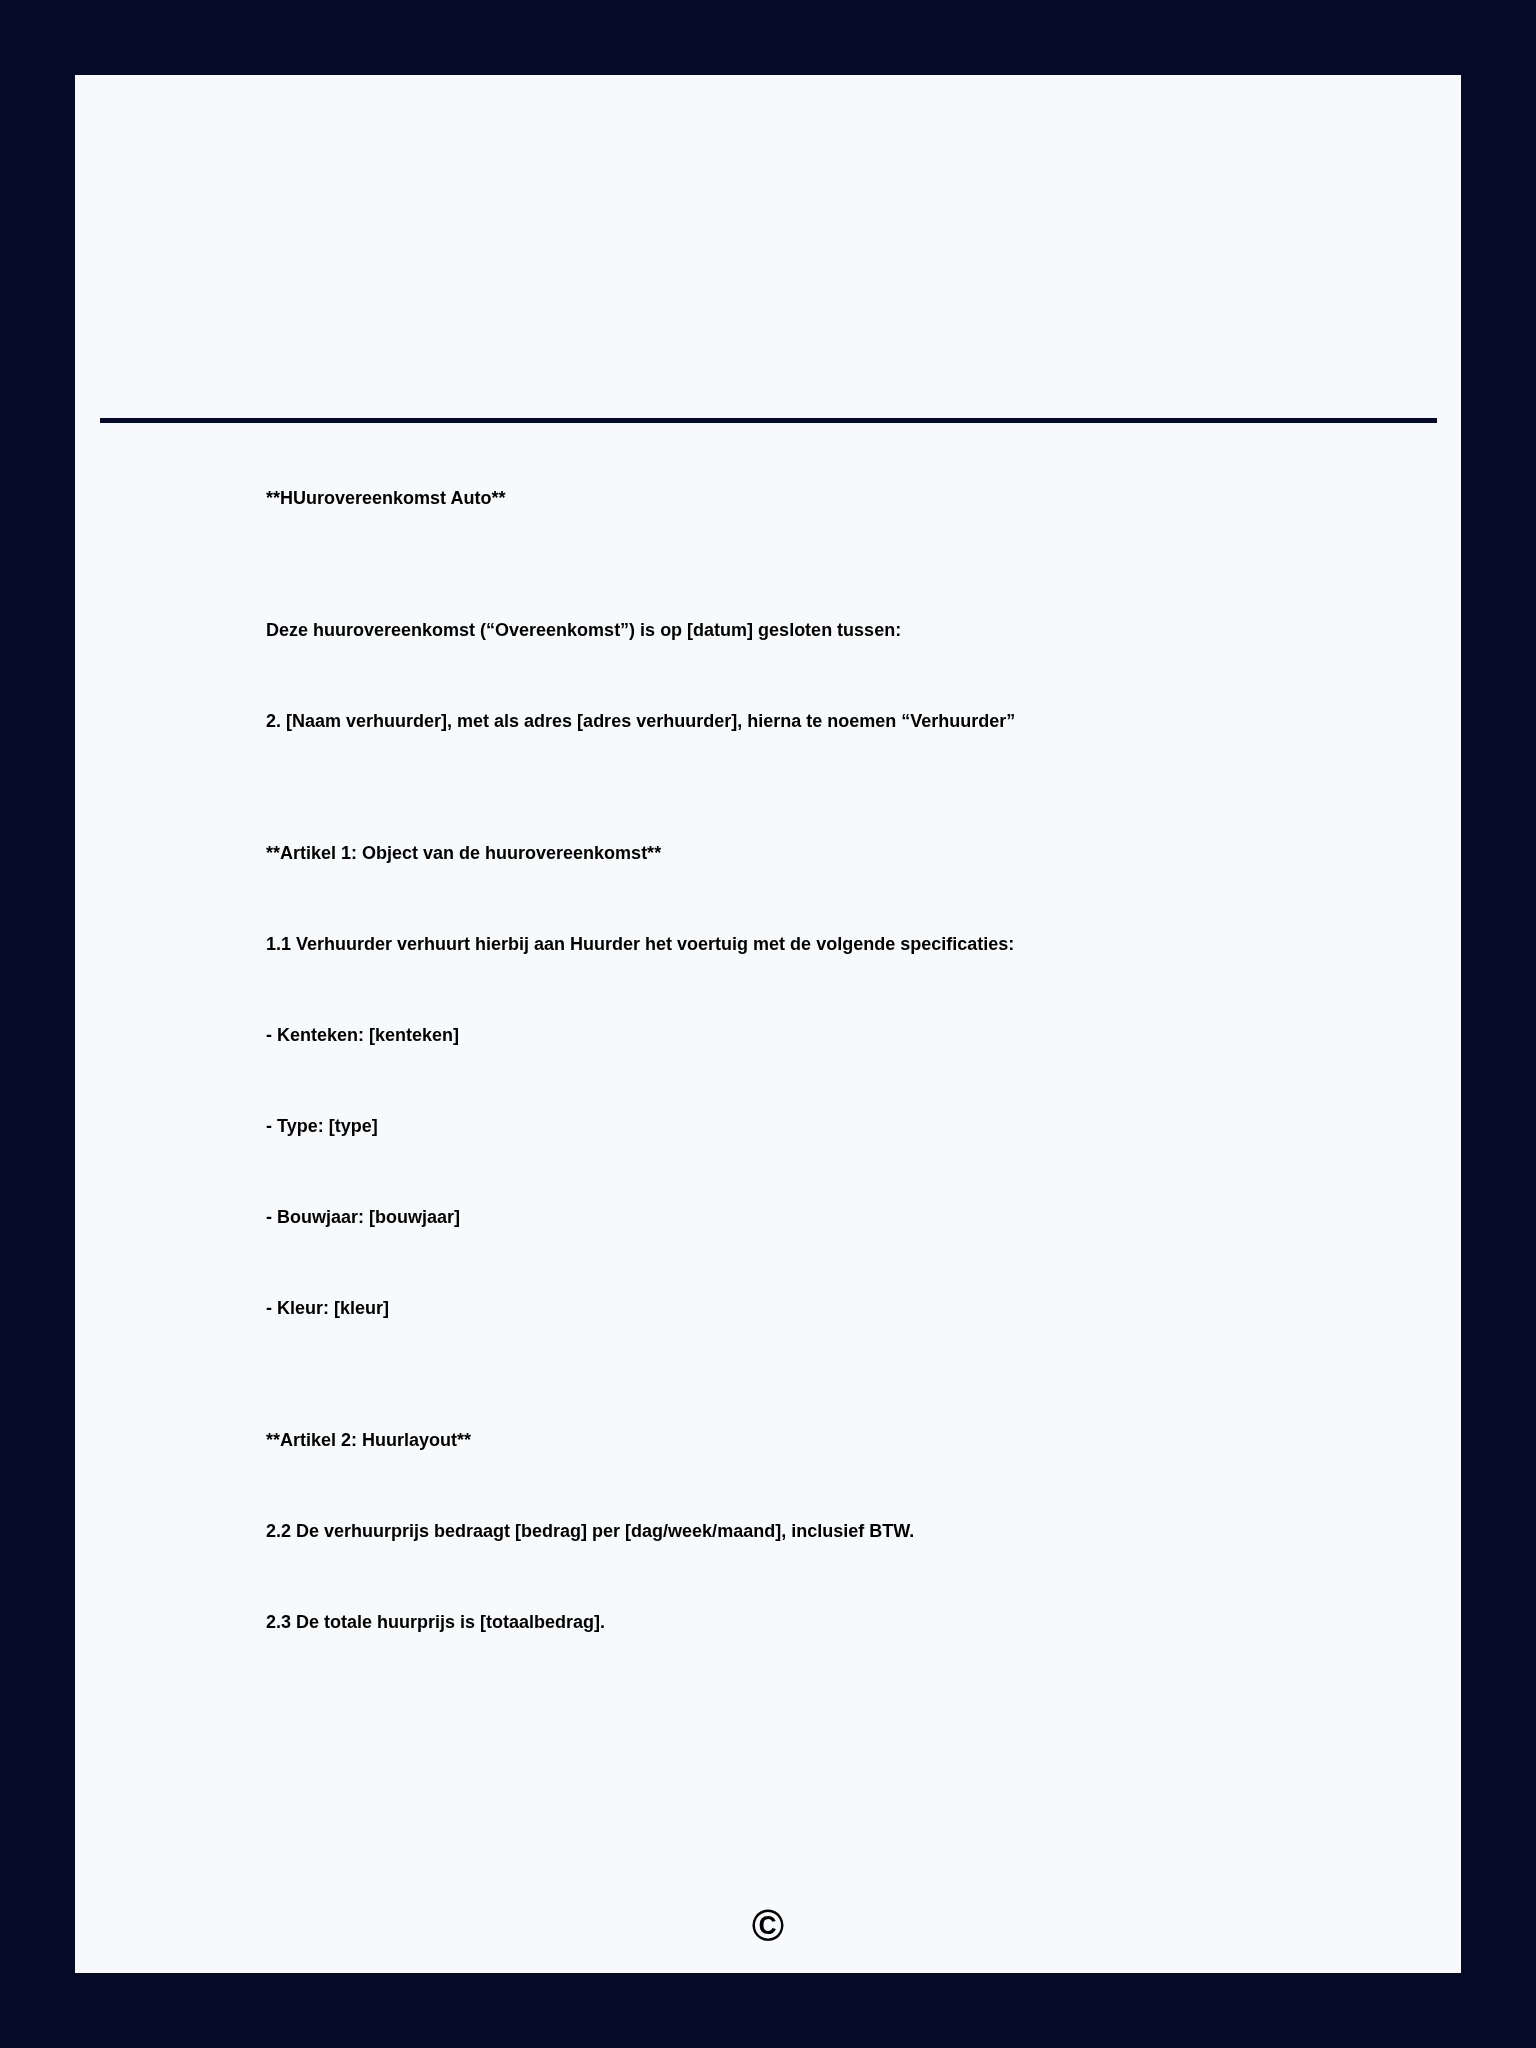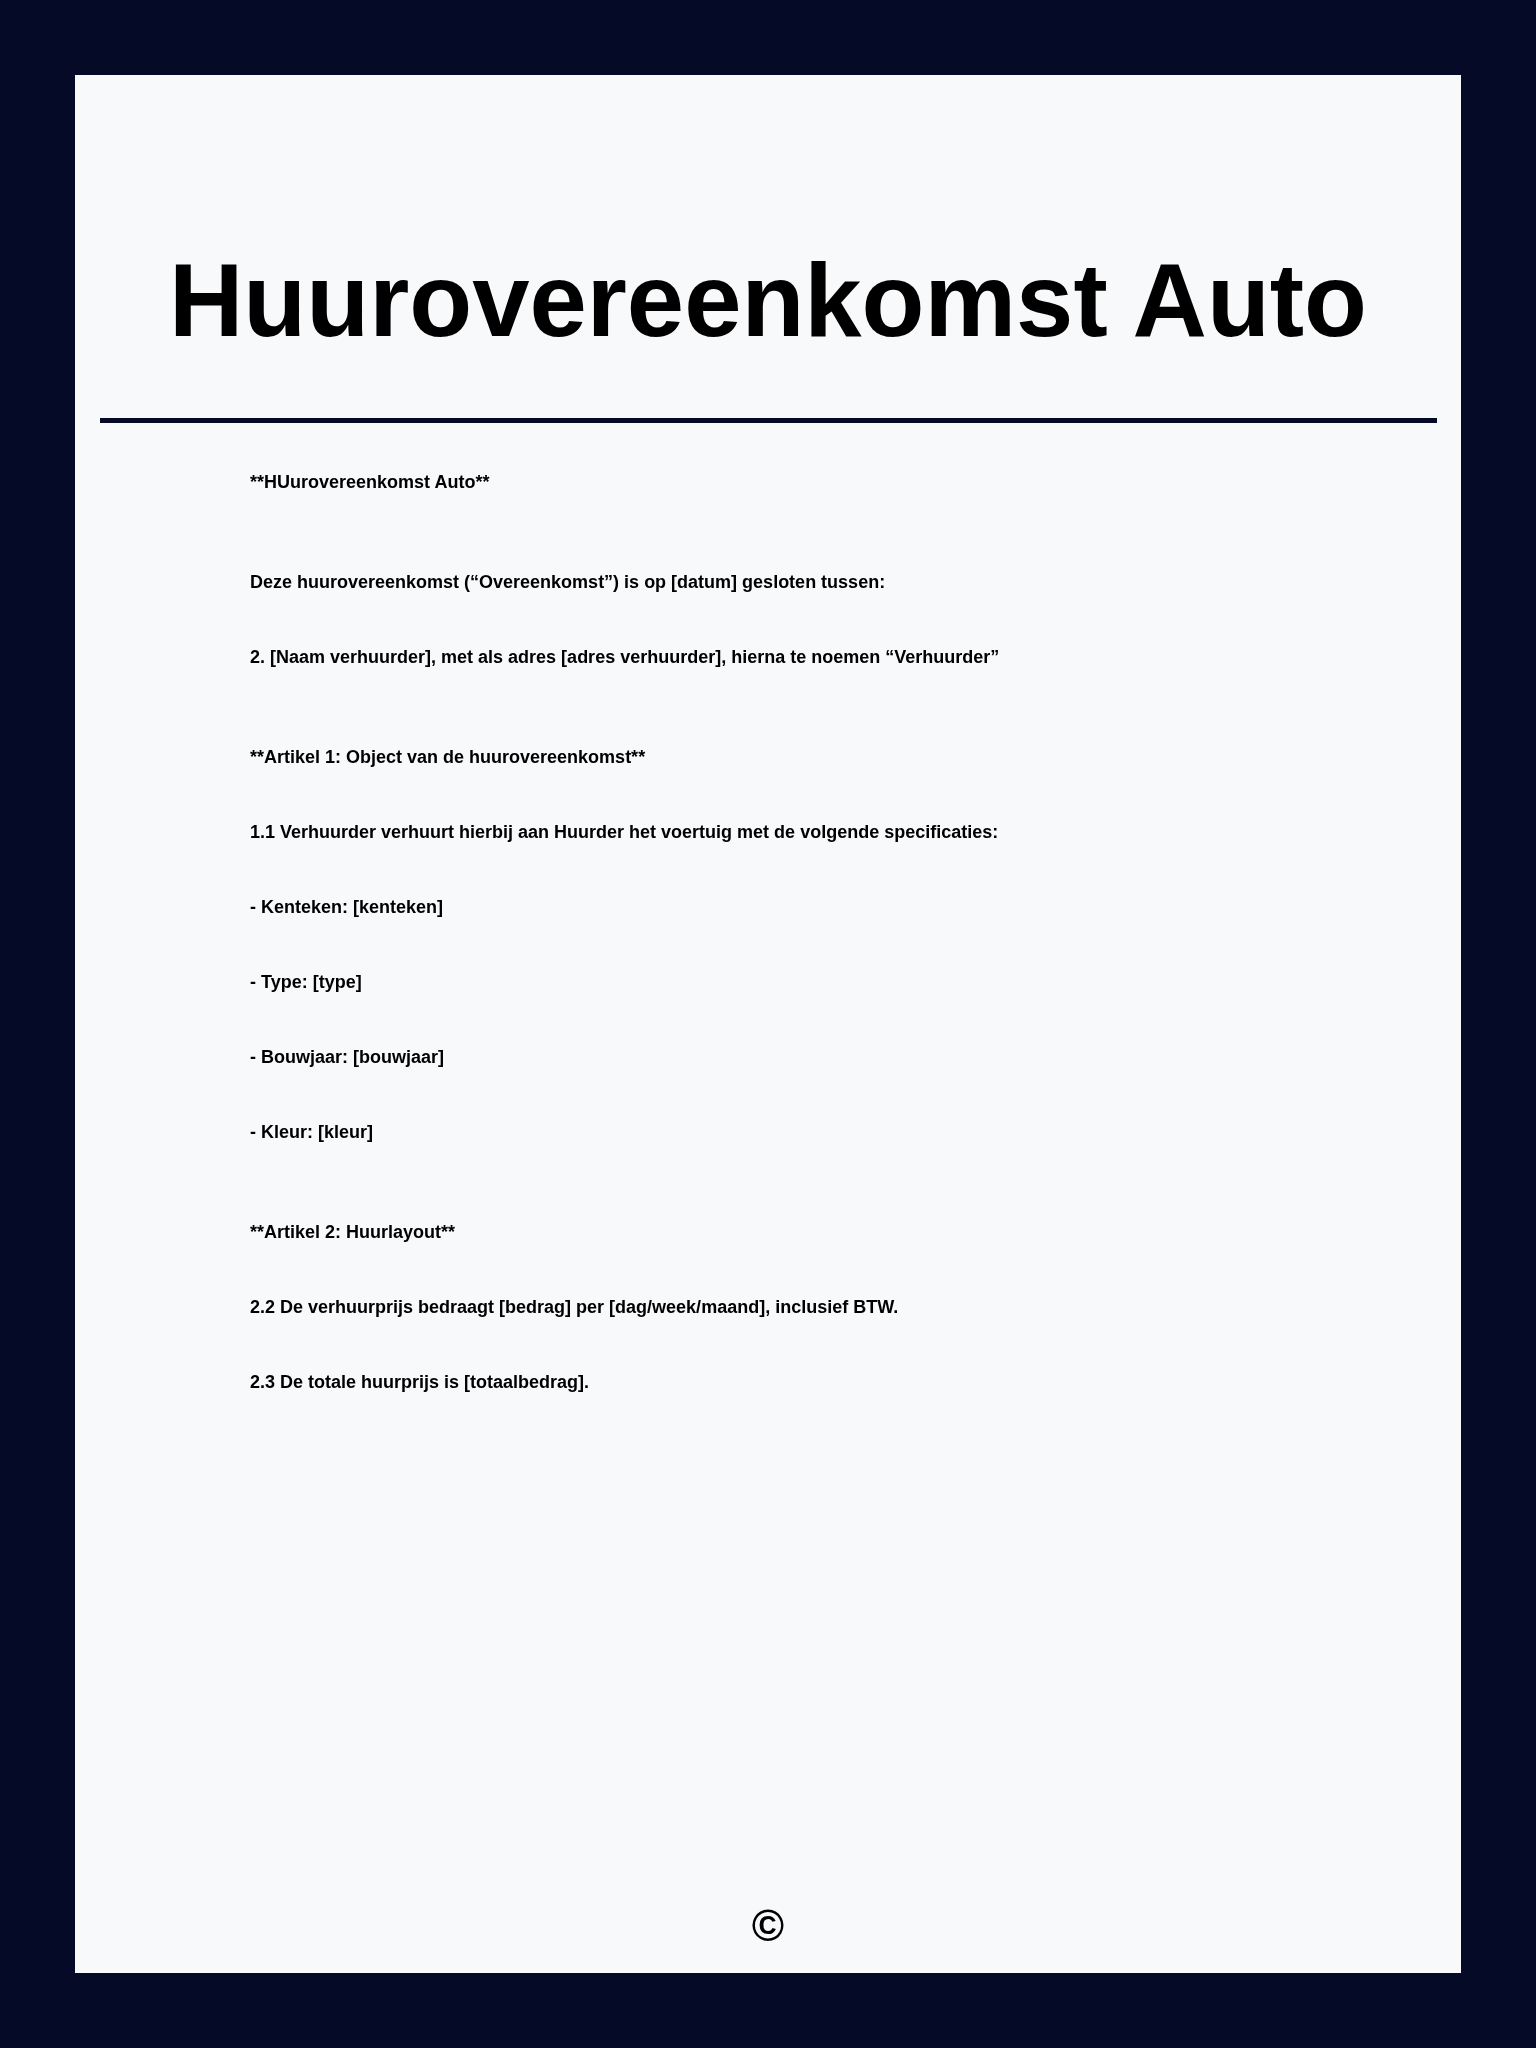--- a/index.html
+++ b/index.html
@@ -52,42 +52,41 @@
     top: 370px;
     width: 1100px;
     color: #000000;
     font-weight: bold;
     font-size: 18px;
   }
   .line {
     line-height: 75px;
     height: 75px;
     white-space: nowrap;
-    margin: 0;
+    margin: 16px;
   }
   .gap {
     height: 25px;
   }
   .copyright {
     position: absolute;
     left: 0;
     width: 100%;
     top: 1826px;
     text-align: center;
     font-size: 44px;
     line-height: 50px;
     font-weight: bold;
     color: #000000;
   }
 </style>
 </head>
 <body>
 
 <div class="page">
-  <h1 class="doc-title">Huurovereenkomst Auto</h1>
   <div class="title-rule"></div>
 
   <div class="body">
     <p class="line">**HUurovereenkomst Auto**</p>
     <div class="gap"></div>
     <p class="line">Deze huurovereenkomst (“Overeenkomst”) is op [datum] gesloten tussen:</p>
     <p class="line">2. [Naam verhuurder], met als adres [adres verhuurder], hierna te noemen “Verhuurder”</p>
     <div class="gap"></div>
 
     <p class="line">**Artikel 1: Object van de huurovereenkomst**</p>

